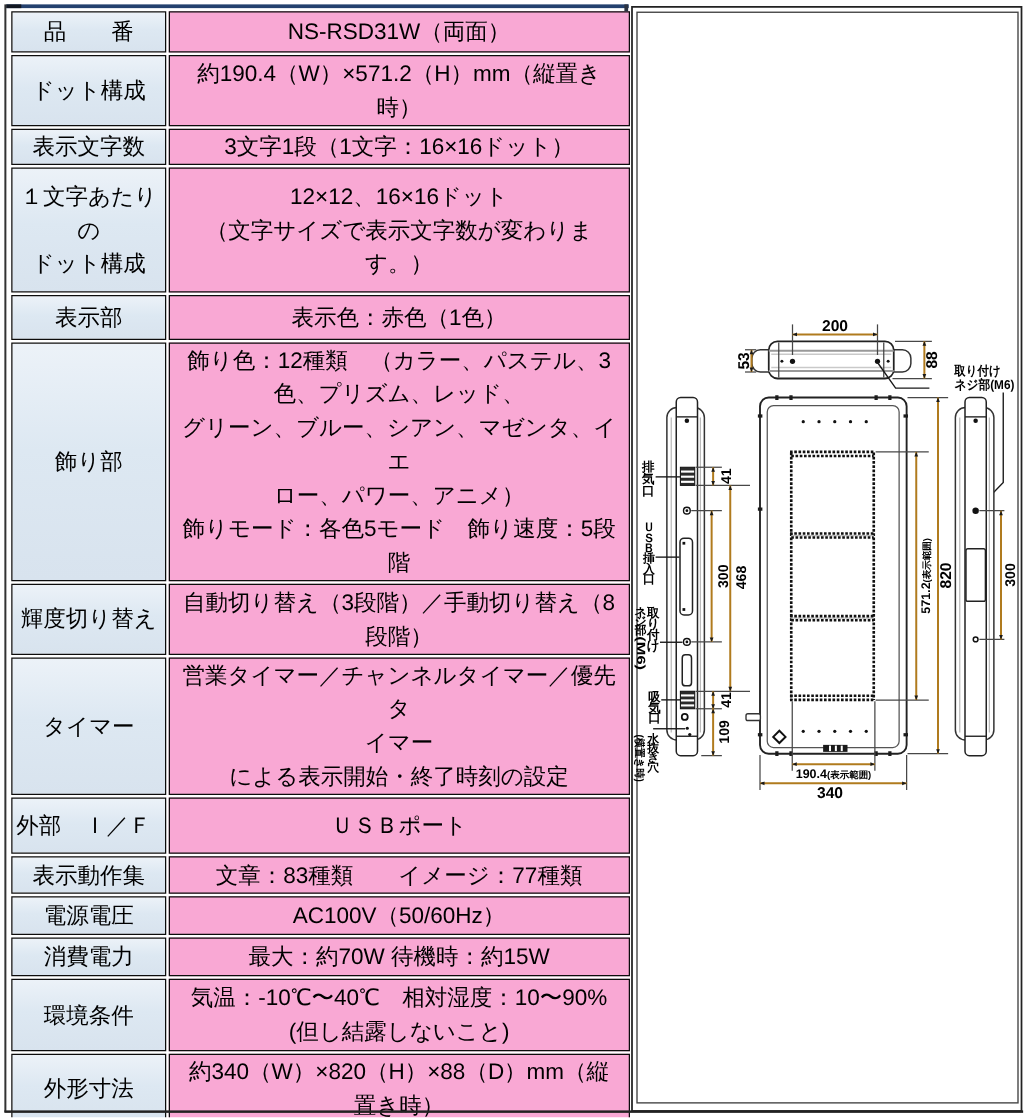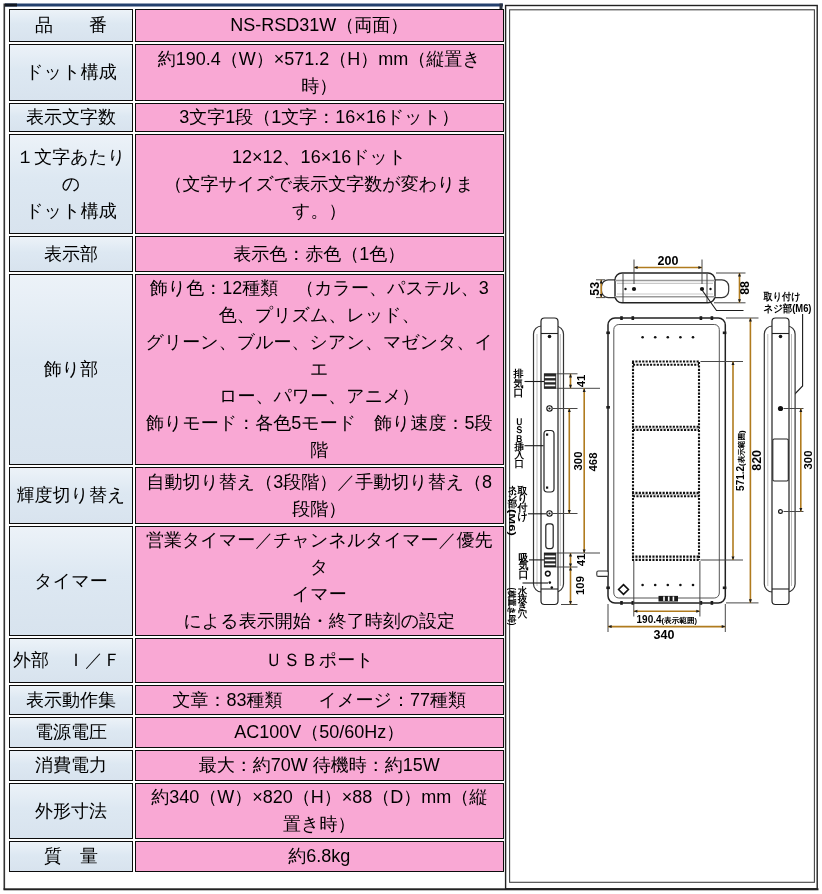--- a/index.html
+++ b/index.html
@@ -76,20 +76,24 @@
 <tr style="height:31px">
           <td class="lbl">電源電圧</td>
           <td class="val">AC100V（50/60Hz）</td>
         </tr>
 
 <tr style="height:31px">
           <td class="lbl">消費電力</td>
           <td class="val">最大：約70W 待機時：約15W</td>
         </tr>
 
+<tr style="height:58px">
+          <td class="lbl">環境条件</td>
+          <td class="val">気温：-10℃〜40℃　相対湿度：10〜90%<br>(但し結露しないこと)</td>
+        </tr>
 
 <tr style="height:48px">
           <td class="lbl">外形寸法</td>
           <td class="val">約340（W）×820（H）×88（D）mm（縦<br>置き時）</td>
         </tr>
 
 <tr style="height:31px">
           <td class="lbl">質　量</td>
           <td class="val">約6.8kg</td>
         </tr>

